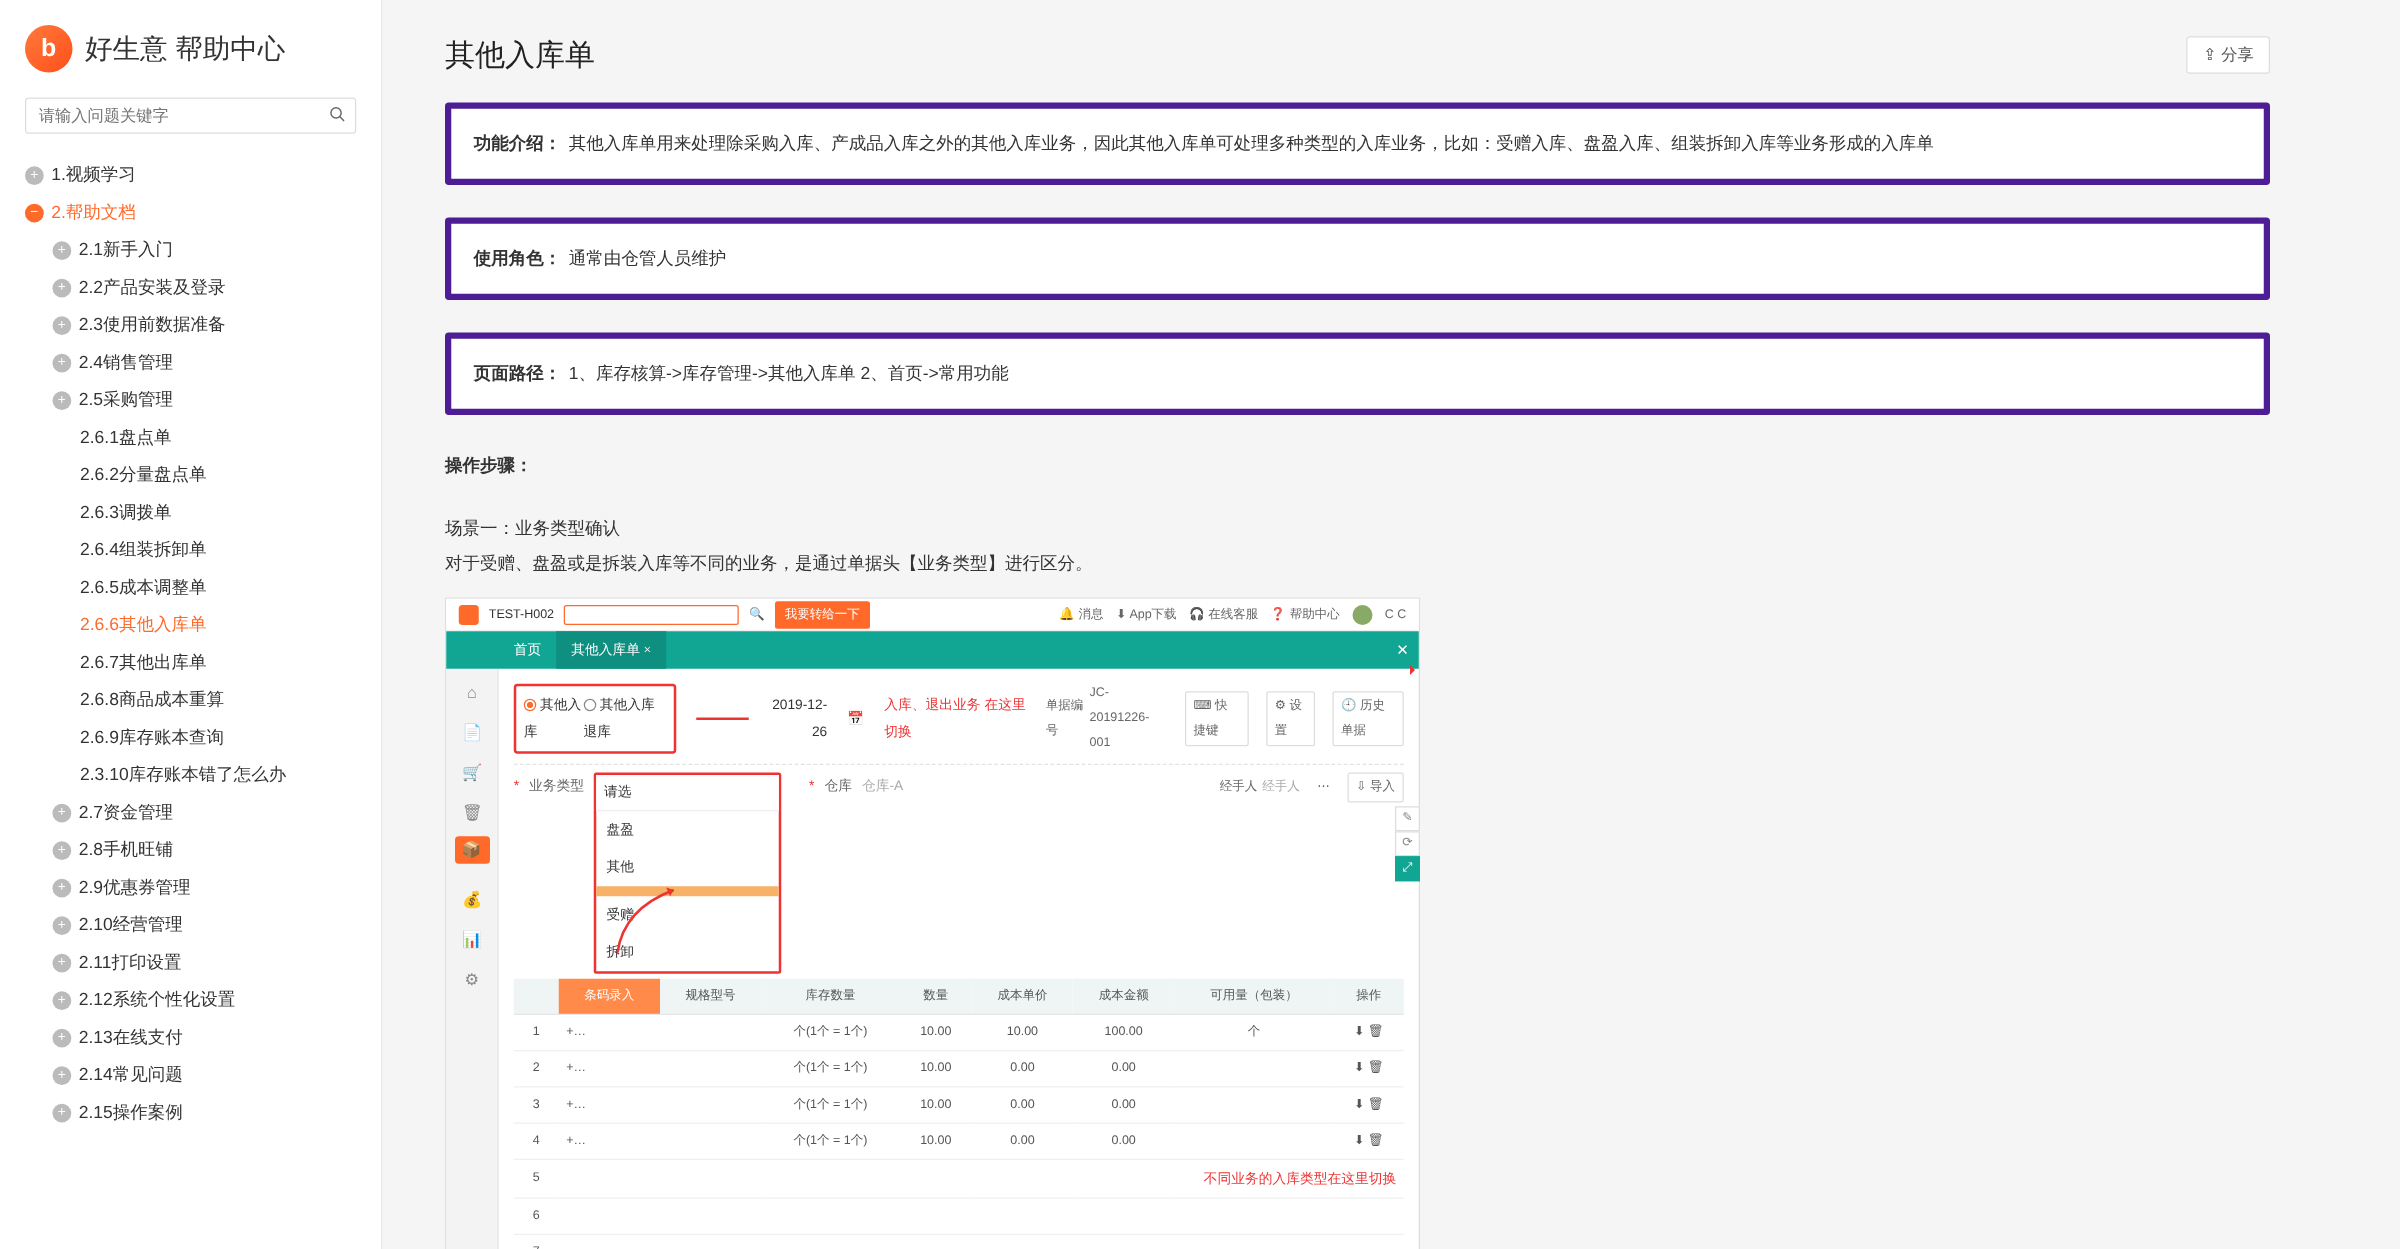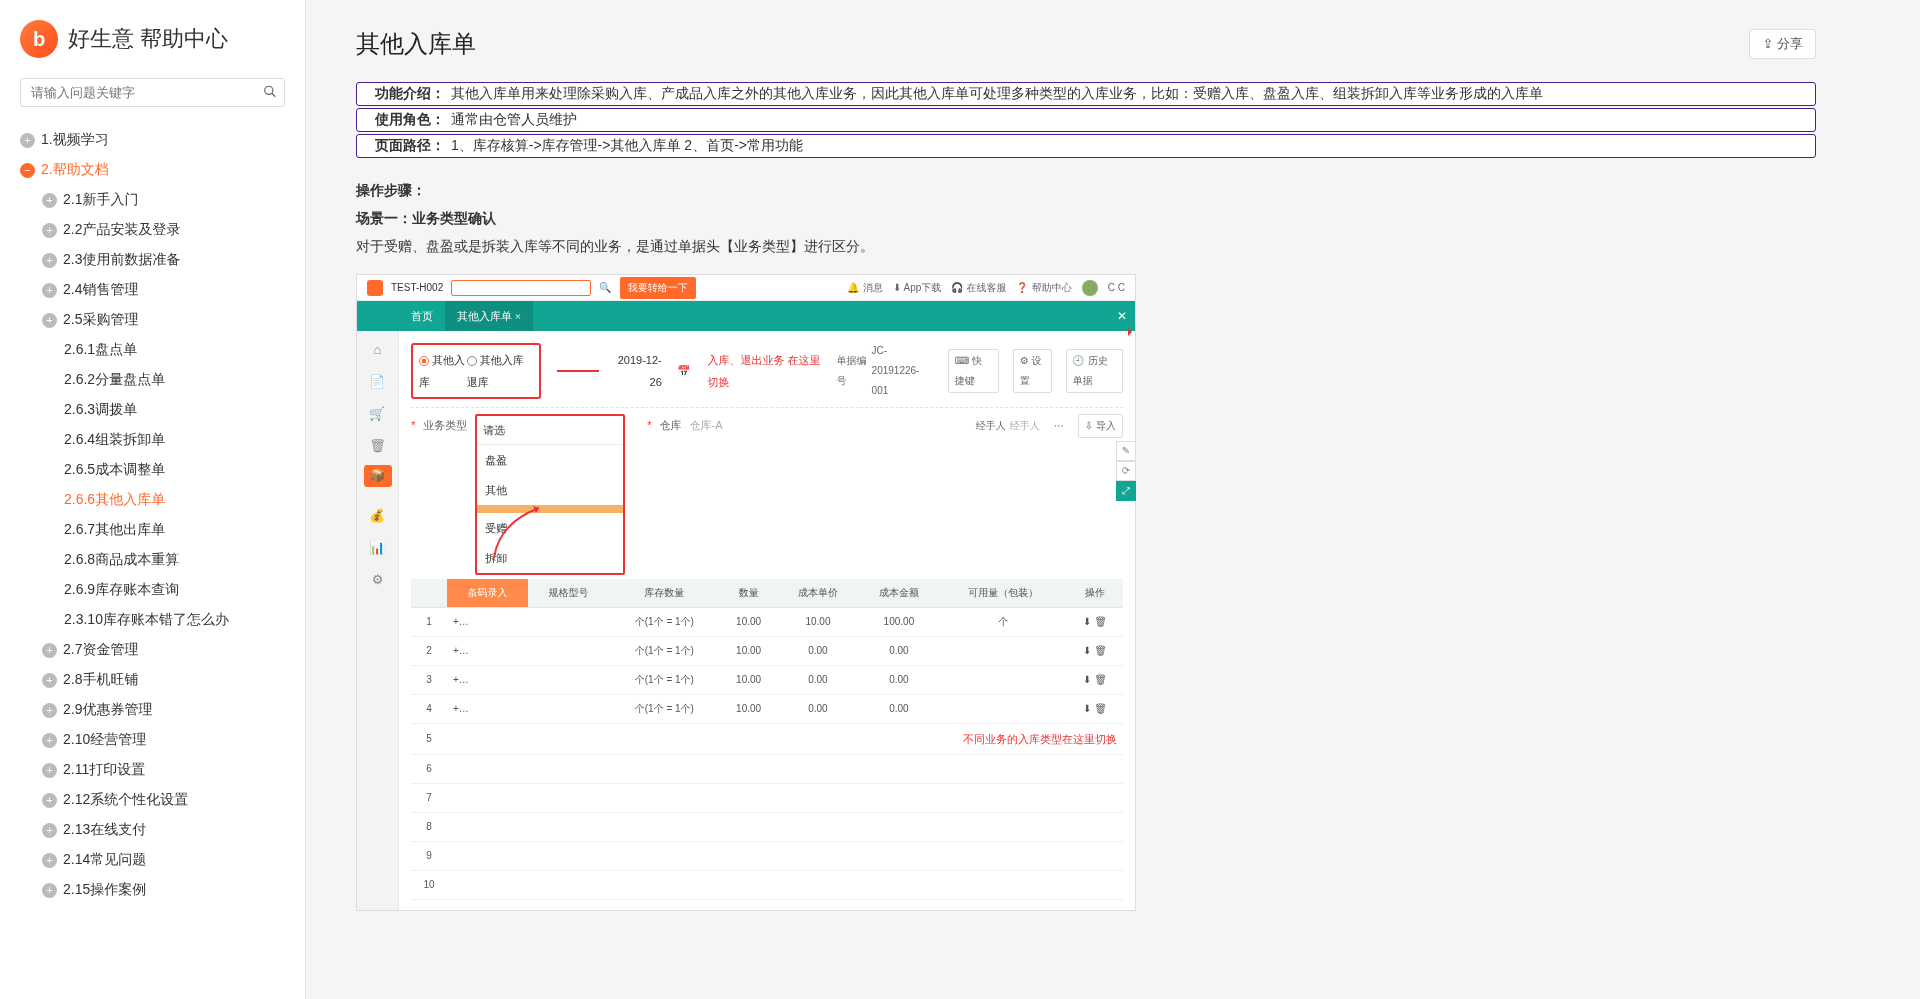--- a/index.html
+++ b/index.html
@@ -57,27 +57,27 @@
 .page-header {
   display: flex; justify-content: space-between; align-items: center;
   margin-bottom: 22px;
 }
 .page-title { font-size: 24px; font-weight: 500; color: #222; }
 .share-btn {
   border: 1px solid #ddd; background: #fff; padding: 5px 12px;
   border-radius: 3px; font-size: 13px; color: #555; cursor: pointer;
 }
 .info-box {
-  background: #fff; border: 1px solid #4c1d95; border-radius: 3px;
-  padding: 2px 18px; margin-bottom: 2px; font-size: 14px;
+  background: #fff; border: 5px solid #4c1d95; border-radius: 3px;
+  padding: 19px 18px; margin-bottom: 26px; font-size: 14px;
 }
 .info-label { font-weight: 600; margin-right: 6px; }
 .content-block { margin-top: 18px; line-height: 2; }
 .content-block .step-label { font-weight: 600; }
-.content-block .scene-title { font-weight: 700; margin-top: 0; }
+.content-block .scene-title { font-weight: 400; margin-top: 22px; }
 .screenshot {
   margin: 14px 0 22px 0; border: 1px solid #ddd; width: 780px;
   background: #fff;
 }
 .ss-topbar {
   height: 26px; background: #fff; border-bottom: 1px solid #eee;
   display: flex; align-items: center; padding: 0 10px; gap: 8px; font-size: 10px; color: #666;
 }
 .ss-logo { width: 16px; height: 16px; border-radius: 3px; background: #ff6a2b; }
 .ss-env { color: #333; }

